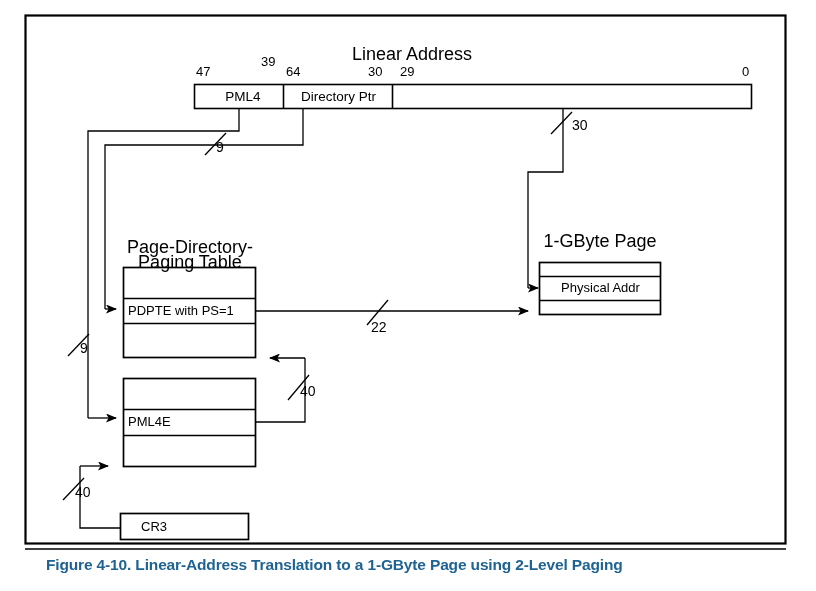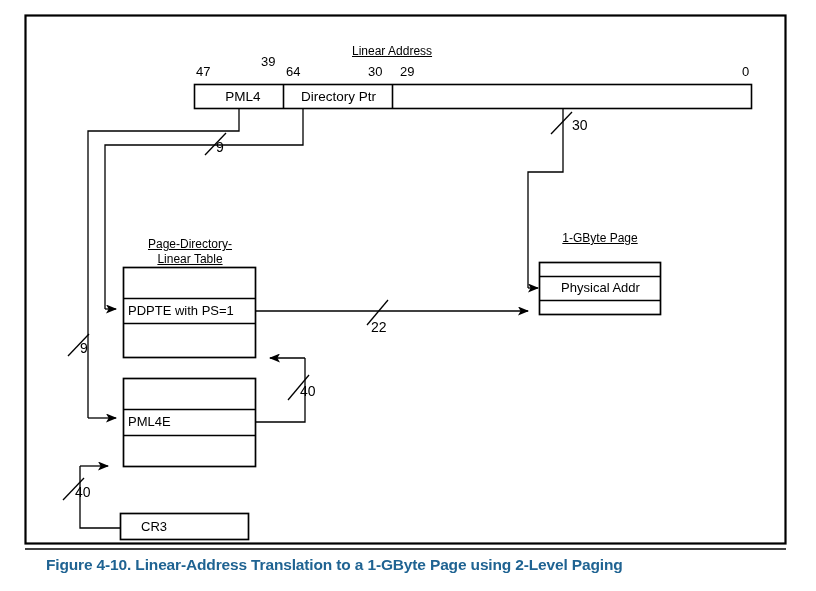--- a/index.html
+++ b/index.html
@@ -28,21 +28,21 @@
   }
   .lbl {
     position: absolute;
     font-family: "Liberation Sans", sans-serif;
     color: #000000;
     white-space: nowrap;
     line-height: 1;
   }
   .bit-lbl { font-size: 13px; }
   .field-lbl { font-size: 13.5px; }
-  .title-lbl { font-size: 12px; text-decoration: underline; }
+  .title-lbl { font-size: 18px; }
   .box-lbl { font-size: 13px; }
   .slash-lbl { font-size: 14px; }
   .caption {
     position: absolute;
     left: 46px;
     top: 556px;
     font-family: "Liberation Sans", sans-serif;
     font-size: 15.5px;
     font-weight: bold;
     color: #1f6392;
@@ -159,21 +159,21 @@
   <div class="lbl field-lbl center" style="left:284px; top:90px; width:109px;">Directory Ptr</div>
 
   <div class="lbl slash-lbl" style="left:216px; top:140px;">9</div>
   <div class="lbl slash-lbl" style="left:80px; top:341px;">9</div>
   <div class="lbl slash-lbl" style="left:572px; top:118px;">30</div>
   <div class="lbl slash-lbl" style="left:371px; top:320px;">22</div>
   <div class="lbl slash-lbl" style="left:300px; top:384px;">40</div>
   <div class="lbl slash-lbl" style="left:75px; top:485px;">40</div>
 
   <div class="lbl title-lbl center" style="left:124px; top:238px; width:132px;">Page-Directory-</div>
-  <div class="lbl title-lbl center" style="left:124px; top:253px; width:132px;">Linear Table</div>
+  <div class="lbl title-lbl center" style="left:124px; top:253px; width:132px;">Paging Table</div>
 
   <div class="lbl box-lbl" style="left:128px; top:304px;">PDPTE with PS=1</div>
 
   <div class="lbl box-lbl" style="left:128px; top:415px;">PML4E</div>
 
   <div class="lbl title-lbl center" style="left:539px; top:232px; width:122px;">1-GByte Page</div>
 
   <div class="lbl box-lbl center" style="left:540px; top:281px; width:121px;">Physical Addr</div>
 
   <div class="lbl box-lbl" style="left:141px; top:520px;">CR3</div>

